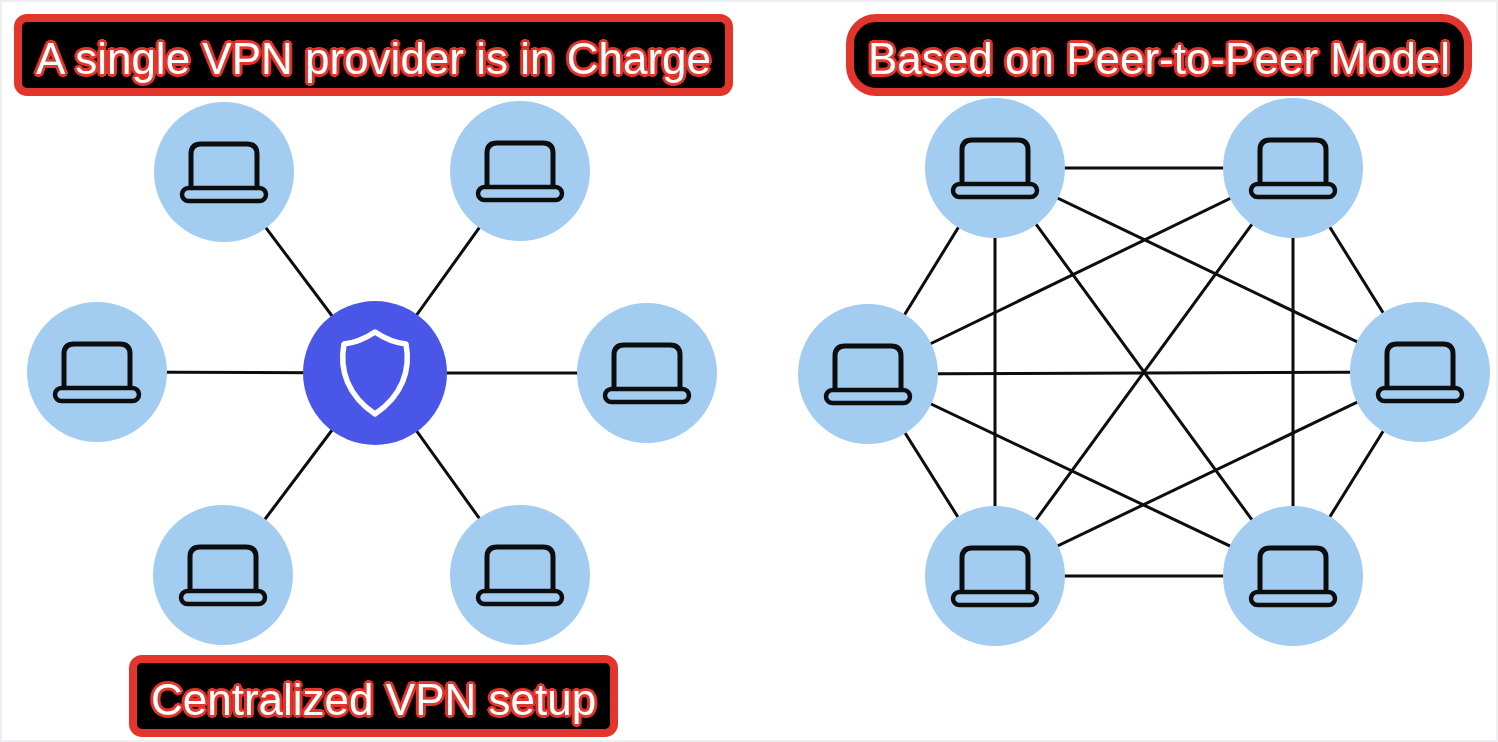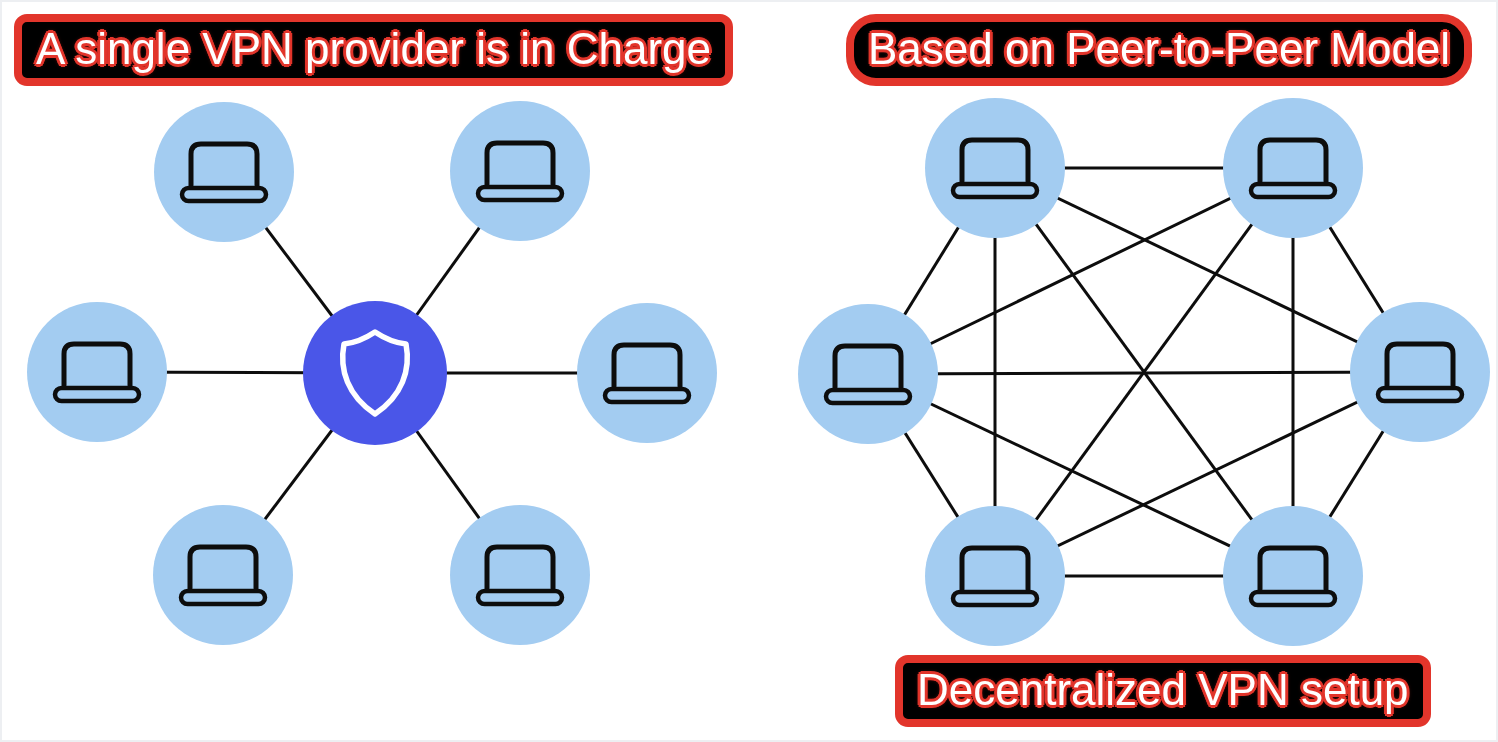--- a/index.html
+++ b/index.html
@@ -16,21 +16,21 @@
   .net-svg { position: absolute; left: 0; top: 0; }
   .banner {
     position: absolute;
     background: var(--label-bg);
     border: 8px solid var(--red);
     border-radius: 13px;
     color: var(--label-text);
     font-size: 44px;
     line-height: 52px;
     font-weight: 400;
-    padding: 1px 14px 3px 14px;
+    padding: 11px 14px 3px 14px;
     white-space: nowrap;
     text-shadow:
       -2px -2px 0 var(--red),  2px -2px 0 var(--red),
       -2px  2px 0 var(--red),  2px  2px 0 var(--red),
       -3px  0   0 var(--red),  3px  0   0 var(--red),
        0   -3px 0 var(--red),  0    3px 0 var(--red),
        0    0   5px var(--red);
   }
   .banner.tl { left: 12px;  top: 12px;  }
   .banner.tr { left: 844px; top: 12px; border-radius: 30px;  }
@@ -98,15 +98,15 @@
         <use href="#laptop" transform="translate(1291,576)"></use>
         <circle cx="993" cy="574" r="70" fill="var(--peer)"></circle>
         <use href="#laptop" transform="translate(993,576)"></use>
         <circle cx="866" cy="372" r="70" fill="var(--peer)"></circle>
         <use href="#laptop" transform="translate(866,374)"></use>
       </g>
   </svg>
 
   <div class="banner tl">A single VPN provider is in Charge</div>
   <div class="banner tr">Based on Peer-to-Peer Model</div>
-  <div class="banner br">Decentralized VPN setup</div>
+  <div class="banner bl">Centralized VPN setup</div>
 
 </div>
 
 </body></html>

